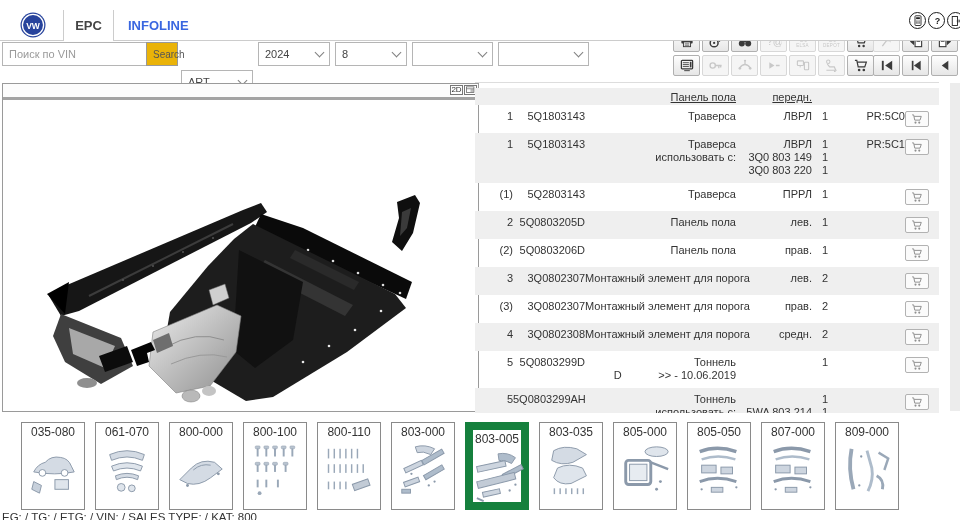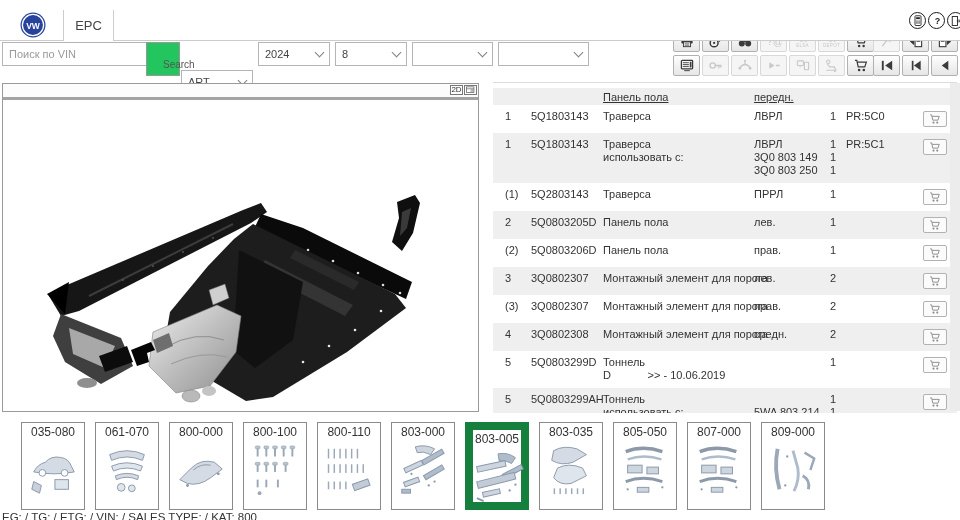--- a/index.html
+++ b/index.html
@@ -4,34 +4,34 @@
 <style>
   html,body{margin:0;padding:0;}
   body{width:960px;height:520px;overflow:hidden;position:relative;background:#fff;
        font-family:"Liberation Sans",sans-serif;}
   button{font-family:inherit;cursor:pointer;}
 
   
   #hdr{position:absolute;left:0;top:10px;width:960px;height:30px;border-bottom:1px solid #ccc;background:#fff;z-index:3;}
   #logo{position:absolute;left:20px;top:2px;}
   #tabs{position:absolute;left:63px;top:0;display:flex;z-index:4;}
-  .tab{font-size:13px;color:#444;display:flex;align-items:center;justify-content:center;}
+  .tab{font-size:13px;color:#444;display:flex;align-items:center;justify-content:center;font-weight:bold;}
   .tab.active{width:49px;height:31px;background:#fff;border-left:1px solid #ccc;border-right:1px solid #ccc;}
   .tab:not(.active){padding:0 14px;height:30px;}
   #corner{position:absolute;right:-4px;top:2px;display:flex;gap:2px;}
   .circ{width:17px;height:17px;border-radius:50%;border:1.5px solid #1c1c1c;background:#fff;
         display:flex;align-items:center;justify-content:center;padding:0;color:#222;}
 
   
   #fbar{position:absolute;left:0;top:42px;height:24px;width:960px;}
   #vin{position:absolute;left:2px;top:0;width:137px;height:22px;border:1px solid #b5b5b5;font-size:11px;
        padding:0 0 0 6px;color:#444;font-family:"Liberation Sans",sans-serif;}
   #vin::placeholder{color:#9a9a9a;}
-  #searchbtn{position:absolute;left:146px;top:0;width:32px;height:24px;border:1px solid #999;background:#22c55e;
-       font-size:10px;color:#555;padding:16px;}
+  #searchbtn{position:absolute;left:146px;top:0;width:32px;height:24px;border:1px solid #999;background:#eab308;
+       font-size:10px;color:#555;padding:6px;}
   #fselects{position:absolute;left:181px;top:0;display:flex;gap:5px;}
   .fsel{height:22px;border:1px solid #b5b5b5;background:#fff;display:flex;align-items:center;
        justify-content:space-between;padding:0 6px;font-size:11px;color:#444;box-sizing:content-box;}
   .chev{width:6px;height:6px;border-right:1.5px solid #808080;border-bottom:1.5px solid #808080;
        transform:rotate(45deg);margin-top:-3px;flex:none;}
 
   
   .tbrow{position:absolute;display:flex;gap:2px;}
   #tb-r1a{top:31px;right:86px;} #tb-r1b{top:31px;right:2px;}
   #tb-r2a{top:55px;right:86px;} #tb-r2b{top:55px;right:2px;}
@@ -46,22 +46,22 @@
   #imgpanel{position:absolute;left:2px;top:83px;width:477px;height:329px;border:1px solid #9a9a9a;
         background:#fff;box-sizing:border-box;}
   #imghdr{height:13px;border-bottom:3px solid #a3a3a3;background:#fcfcfc;position:relative;}
   #btn2d{position:absolute;right:15px;top:1px;width:13px;height:10px;border:1px solid #777;background:#fff;
         font-size:8px;line-height:8px;text-align:center;color:#333;padding:0;}
   #btnsplit{position:absolute;right:1px;top:1px;width:13px;height:10px;border:1px solid #777;background:#fff;
         padding:0;display:flex;align-items:center;justify-content:center;color:#555;}
   #imgcanvas{width:100%;height:314px;}
 
   
-  #tablepanel{position:absolute;left:493px;top:82px;width:464px;height:330px;border-top:1px solid #ddd;
-        overflow:hidden;font-size:11px;color:#333;}
+  #tablepanel{position:absolute;left:475px;top:82px;width:464px;height:330px;border-top:1px solid #ddd;
+        overflow:hidden;font-size:11px;color:#333;text-align:right;}
   .thead{display:grid;grid-template-columns:26px 72px 151px 76px 16px 77px auto;height:17px;background:#efefef;
         align-items:center;margin-top:5px;padding-left:12px;box-sizing:border-box;}
   .thead span{text-decoration:underline;}
   .trow{display:grid;grid-template-columns:26px 72px 151px 76px 16px 77px auto;
         padding:5px 0 6px 12px;box-sizing:border-box;}
   .trow.alt{background:#efefef;}
   .ln{line-height:13px;white-space:pre;}
   .c-cart{display:flex;align-items:flex-start;}
   .cartbtn{width:24px;height:16px;border:1px solid #b2b2b2;border-radius:2px;background:#fbfbfb;color:#8f8f8f;
         display:flex;align-items:center;justify-content:center;padding:0;margin-top:1px;}
@@ -346,20 +346,21 @@
 <div id="hdr">
   <span id="logo">
     <svg width="26" height="26" viewBox="0 0 26 26">
         <circle cx="13" cy="13" r="12.5" fill="#27439c"></circle>
         <circle cx="13" cy="13" r="10.6" fill="none" stroke="#fff" stroke-width="1.3"></circle>
         <text x="13" y="16.5" text-anchor="middle" font-size="8.5" font-weight="bold" fill="#fff">VW</text>
       </svg>
   </span>
   <div id="tabs">
       <div class="tab active">EPC</div>
+      <div class="tab" style="color: rgb(58, 103, 224);">INFOLINE</div>
     </div>
   <div id="corner">
       <button class="circ">
         <svg viewBox="0 0 16 16" width="12" height="12">
           <use href="#i-calc"></use>
         </svg>
       </button>
       <button class="circ">
         <svg viewBox="0 0 16 16" width="12" height="12">
           <use href="#i-q"></use>
@@ -607,21 +608,21 @@
         <div class="c-part">
           <div class="ln">5Q1803143</div>
         </div>
         <div class="c-desc">
           <div class="ln">Траверса</div>
           <div class="ln">использовать с:</div>
         </div>
         <div class="c-note">
           <div class="ln">ЛВРЛ</div>
           <div class="ln">3Q0 803 149</div>
-          <div class="ln">3Q0 803 250</div>
+          <div class="ln">3Q0 803 220</div>
         </div>
         <div class="c-qty">
           <div class="ln">1</div>
           <div class="ln">1</div>
           <div class="ln">1</div>
         </div>
         <div class="c-pr">
           <div class="ln">PR:5C1</div>
         </div>
         <div class="c-cart">
@@ -899,20 +900,26 @@
         <use href="#sk-exploded2"></use>
       </svg>
     </div>
     <div class="thumb">
       <div class="tlabel">803-035</div>
       <svg viewBox="0 0 56 56" class="tsketch">
         <use href="#sk-floor"></use>
       </svg>
     </div>
     <div class="thumb">
+      <div class="tlabel">805-000</div>
+      <svg viewBox="0 0 56 56" class="tsketch">
+        <use href="#sk-frame"></use>
+      </svg>
+    </div>
+    <div class="thumb">
       <div class="tlabel">805-050</div>
       <svg viewBox="0 0 56 56" class="tsketch">
         <use href="#sk-bumperx"></use>
       </svg>
     </div>
     <div class="thumb">
       <div class="tlabel">807-000</div>
       <svg viewBox="0 0 56 56" class="tsketch">
         <use href="#sk-bumperx"></use>
       </svg>

